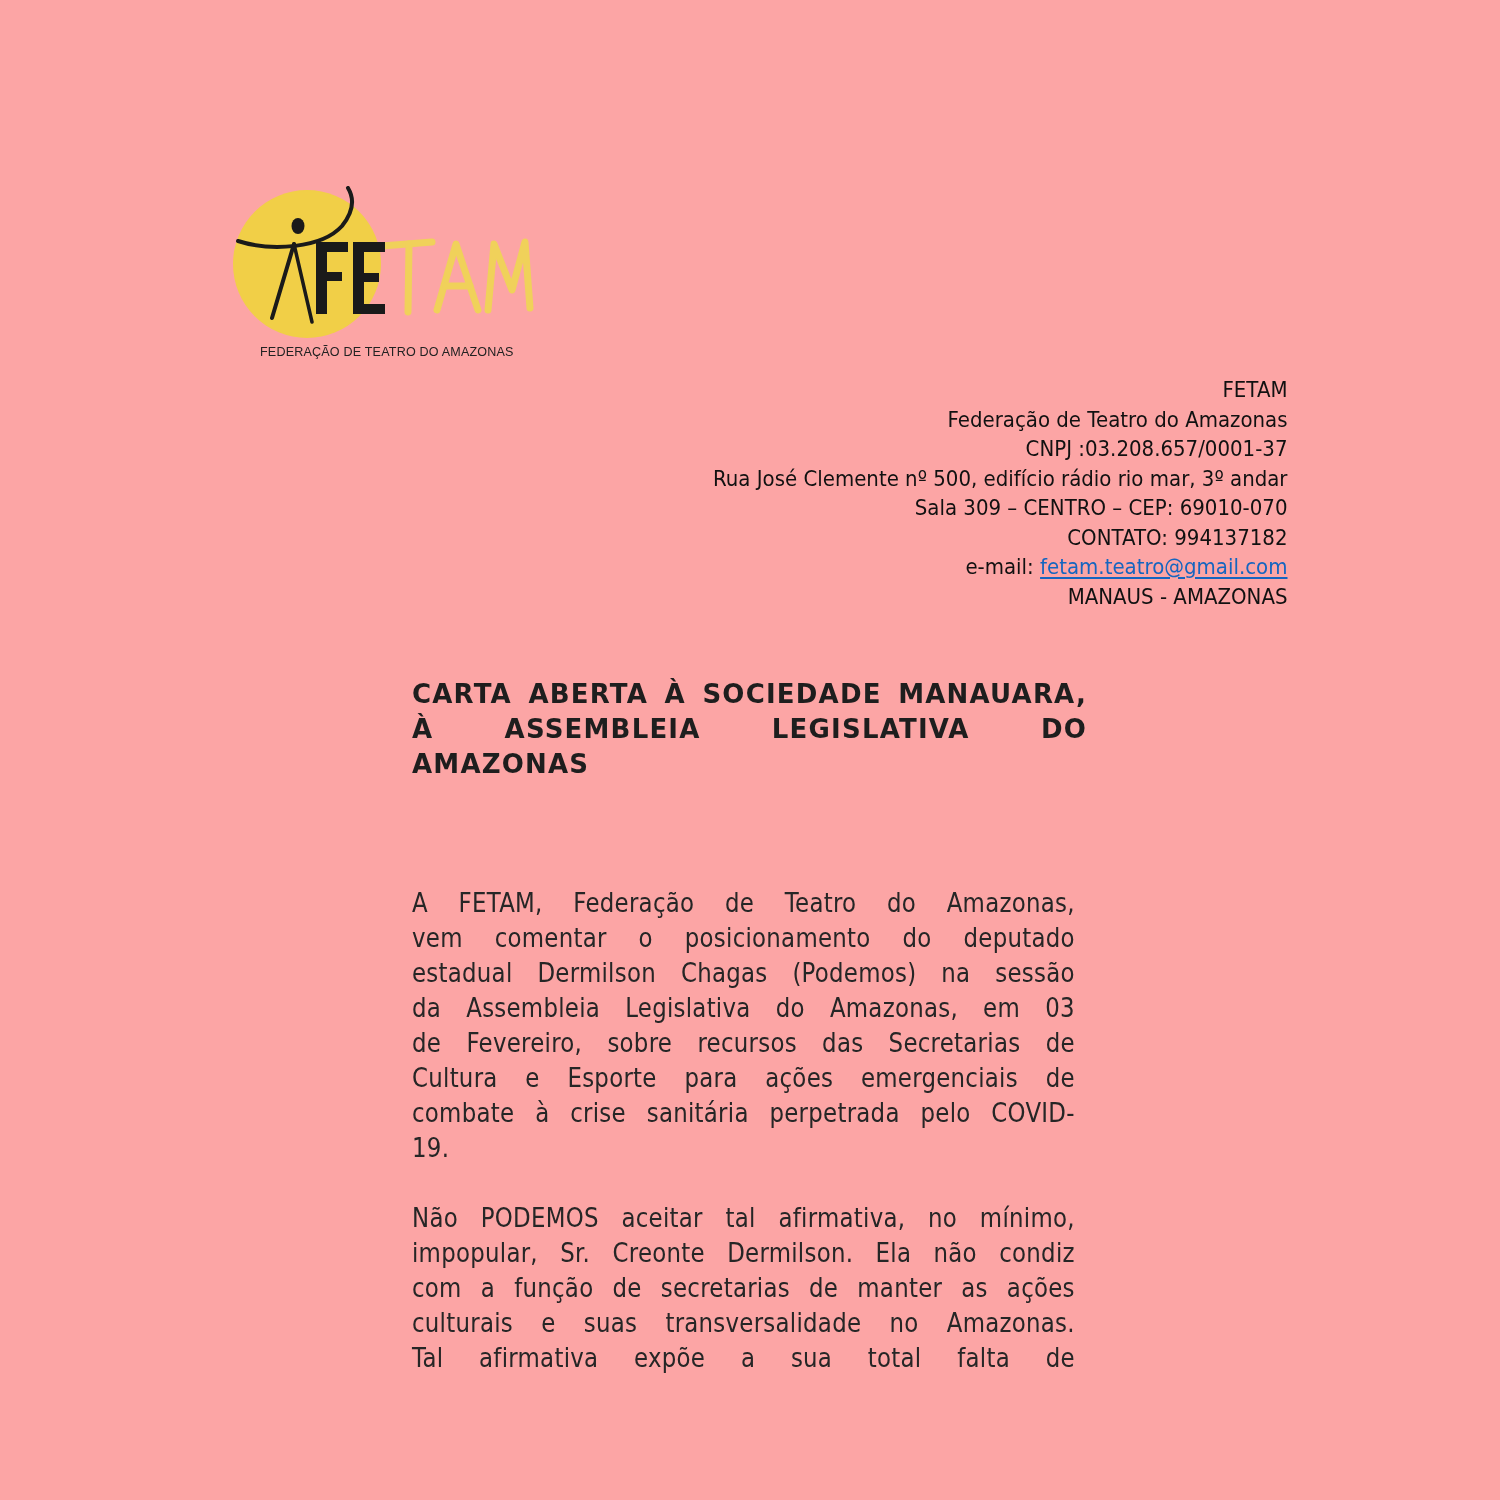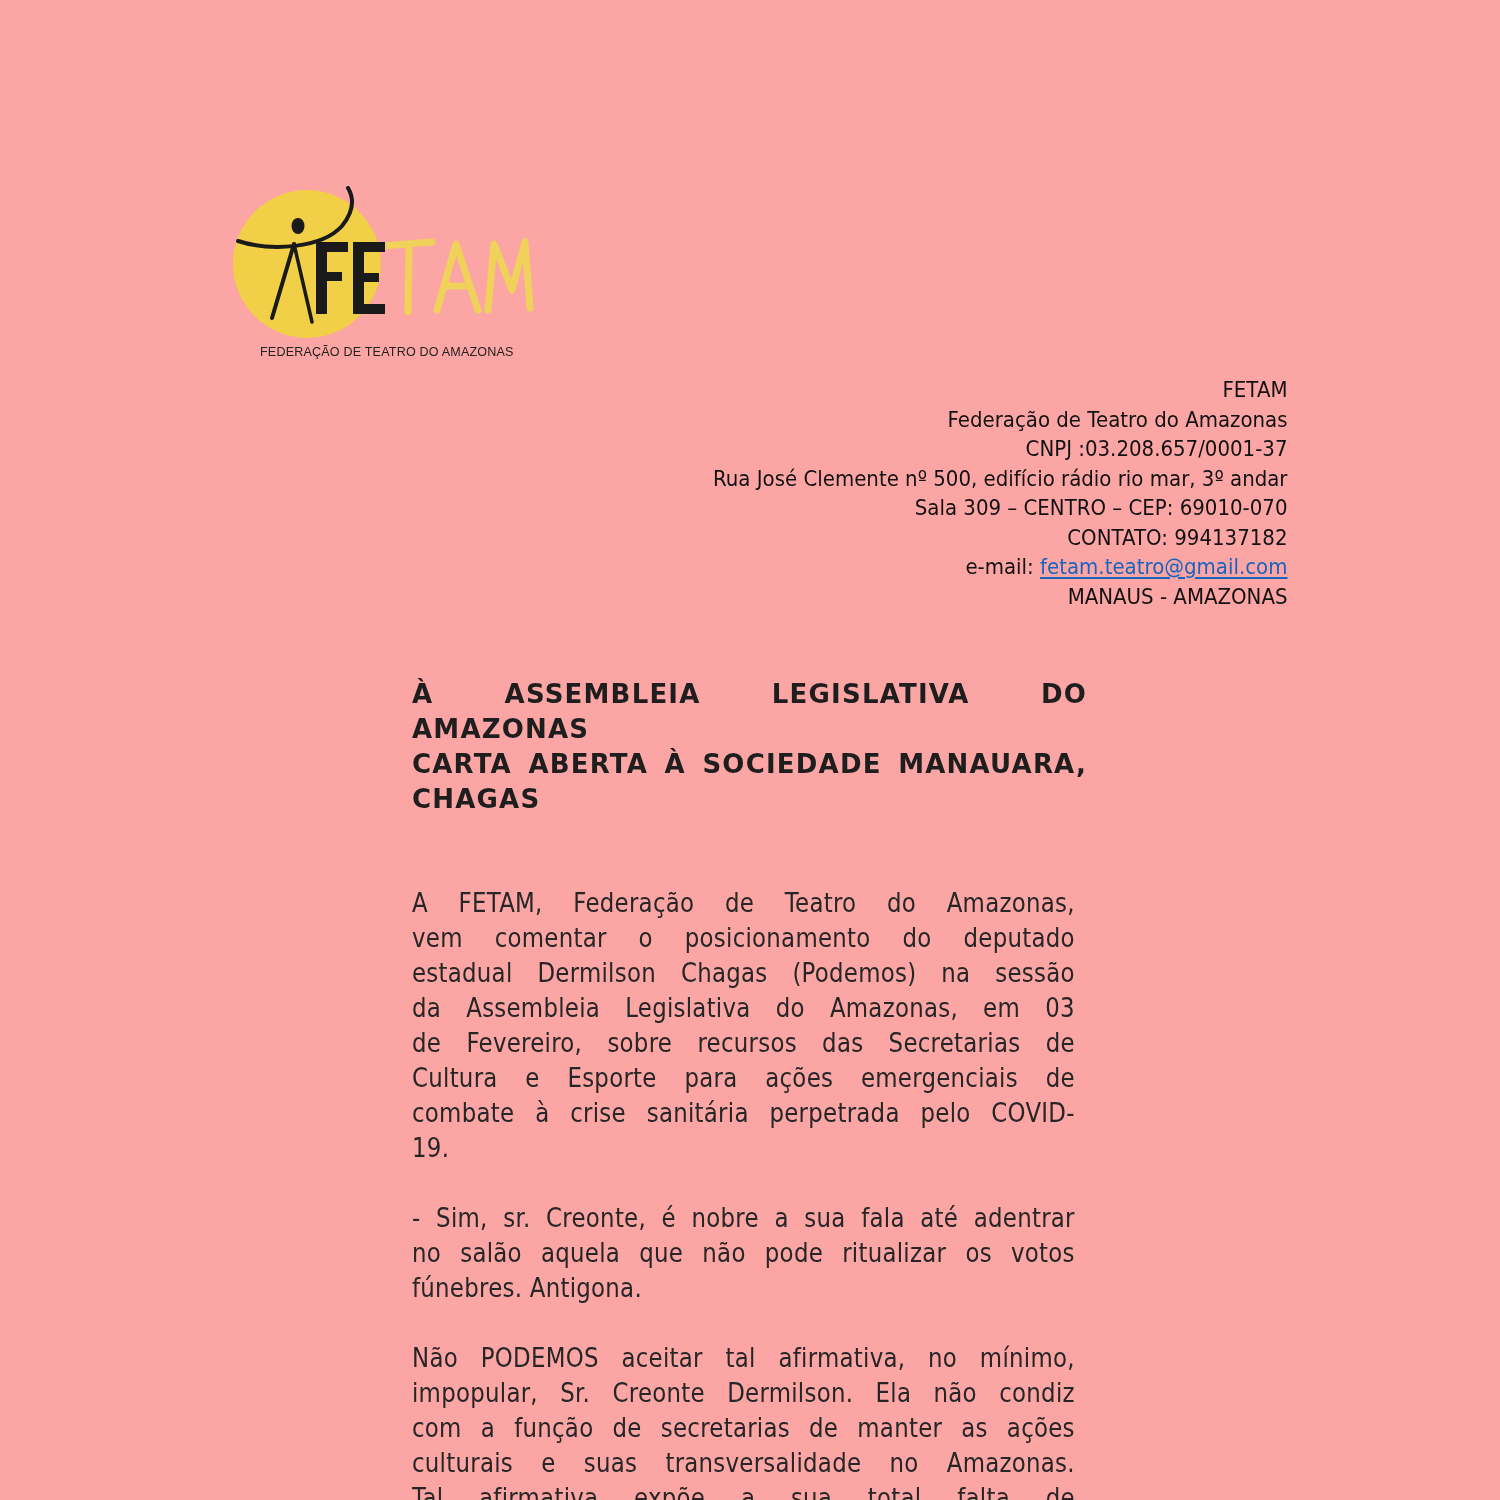--- a/index.html
+++ b/index.html
@@ -165,42 +165,36 @@
     <span class="line">Federação de Teatro do Amazonas</span>
     <span class="line">CNPJ :03.208.657/0001-37</span>
     <span class="line">Rua José Clemente nº 500, edifício rádio rio mar, 3º andar</span>
     <span class="line">Sala 309 – CENTRO – CEP: 69010-070</span>
     <span class="line">CONTATO: 994137182</span>
     <span class="line"><span>e-mail: </span><a href="#">fetam.teatro@gmail.com</a></span>
     <span class="line">MANAUS - AMAZONAS</span>
   </div>
 
   <div class="title">
+    <span class="tline">CARTA ABERTA À SOCIEDADE MANAUARA,</span>
     <span class="tline">À ASSEMBLEIA LEGISLATIVA DO AMAZONAS</span>
-    <span class="tline">CARTA ABERTA À SOCIEDADE MANAUARA,</span>
-    <span class="tline last">CHAGAS</span>
   </div>
 
   <div class="body-text">
     <div class="para">
       <span class="pline">A FETAM, Federação de Teatro do Amazonas,</span>
       <span class="pline">vem comentar o posicionamento do deputado</span>
       <span class="pline">estadual Dermilson Chagas (Podemos) na sessão</span>
       <span class="pline">da Assembleia Legislativa do Amazonas, em 03</span>
       <span class="pline">de Fevereiro, sobre recursos das Secretarias de</span>
       <span class="pline">Cultura e Esporte para ações emergenciais de</span>
       <span class="pline">combate à crise sanitária perpetrada pelo COVID-</span>
       <span class="pline last">19.</span>
     </div>
     <div class="para">
-      <span class="pline">- Sim, sr. Creonte, é nobre a sua fala até adentrar</span>
-      <span class="pline">no salão aquela que não pode ritualizar os votos</span>
-      <span class="pline last">fúnebres. Antigona.</span>
-    </div>
-    <div class="para">
       <span class="pline">Não PODEMOS aceitar tal afirmativa, no mínimo,</span>
       <span class="pline">impopular, Sr. Creonte Dermilson. Ela não condiz</span>
       <span class="pline">com a função de secretarias de manter as ações</span>
       <span class="pline">culturais e suas transversalidade no Amazonas.</span>
       <span class="pline">Tal afirmativa expõe a sua total falta de</span>
     </div>
   </div>
 
 </div>
 

